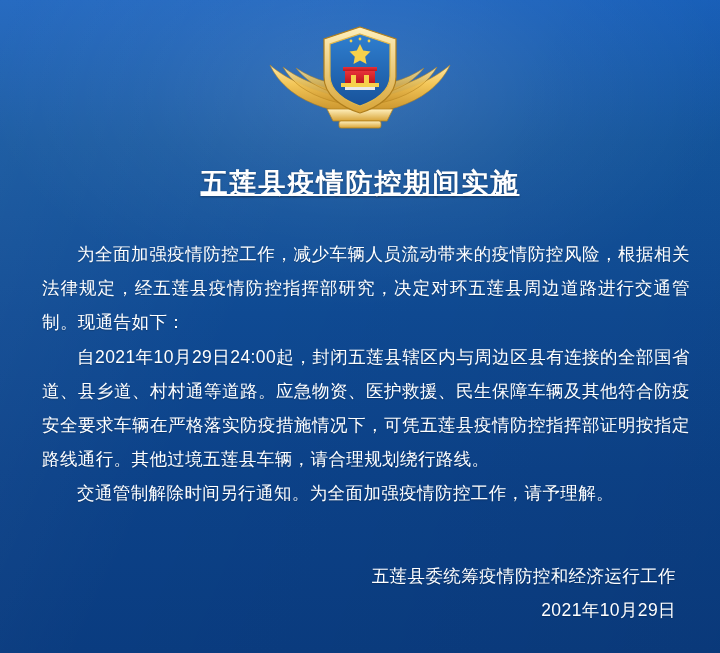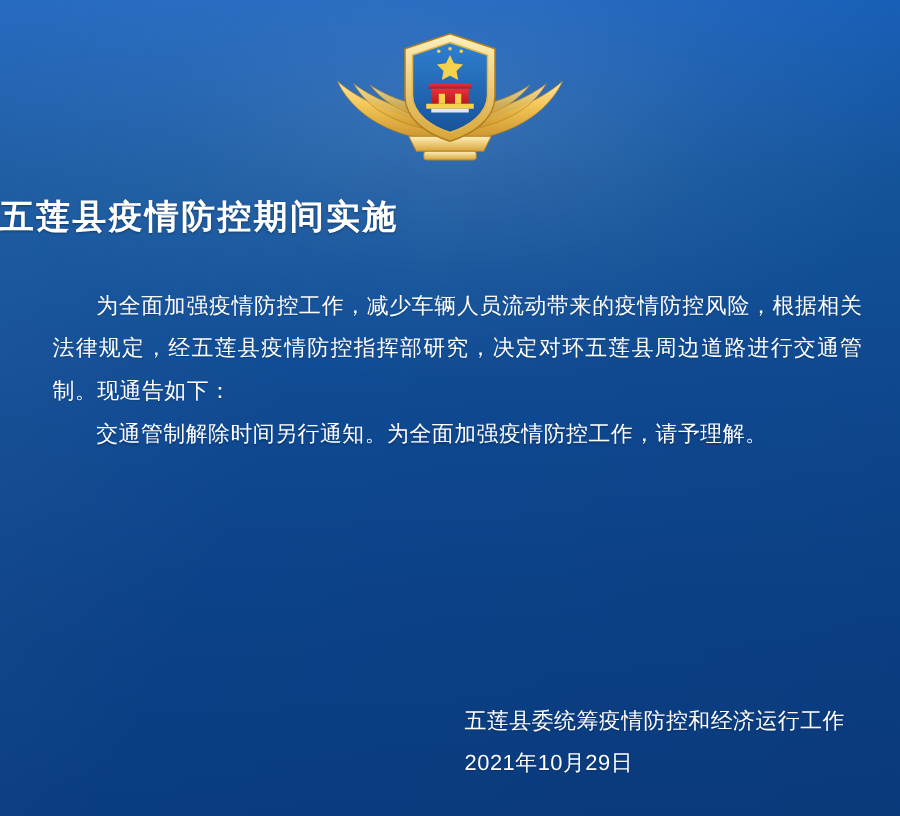--- a/index.html
+++ b/index.html
@@ -38,28 +38,29 @@
     align-items: center;
     justify-content: center;
     padding-top: 16px;
     box-sizing: border-box;
   }
   .emblem svg {
     display: block;
   }
   .title {
     position: relative;
-    text-align: left;
+    text-align: center;
     color: #ffffff;
     font-size: 27px;
     font-weight: bold;
     letter-spacing: 2px;
     line-height: 1.45;
-    margin-top: 14px;
+    margin-top: 24px;
     text-shadow: 0 1px 2px rgba(0,0,0,0.35);
+    text-decoration: underline;
   }
   .title .line {
     display: block;
   }
   .body {
     position: relative;
     margin: 34px 30px 0 42px;
     color: #ffffff;
     font-size: 17.5px;
     line-height: 1.95;
@@ -74,20 +75,21 @@
   .indent {
     text-indent: 2em;
   }
   .sign {
     position: absolute;
     right: 44px;
     bottom: 26px;
     color: #ffffff;
     font-size: 17.5px;
     line-height: 1.95;
+    text-align: right;
     letter-spacing: 0.4px;
     text-shadow: 0 1px 1px rgba(0,0,0,0.22);
   }
   .sign div {
     white-space: nowrap;
   }
 </style>
 </head>
 <body>
 
@@ -151,20 +153,21 @@
       </g>
     </svg>
   </div>
 
   <div class="title">
     <span class="line">五莲县疫情防控期间实施</span>
   </div>
 
   <div class="body">
     <p class="indent">为全面加强疫情防控工作，减少车辆人员流动带来的疫情防控风险，根据相关法律规定，经五莲县疫情防控指挥部研究，决定对环五莲县周边道路进行交通管制。现通告如下：</p>
+    <p class="indent">自2021年10月29日24:00起，封闭五莲县辖区内与周边区县有连接的全部国省道、县乡道、村村通等道路。应急物资、医护救援、民生保障车辆及其他符合防疫安全要求车辆在严格落实防疫措施情况下，可凭五莲县疫情防控指挥部证明按指定路线通行。其他过境五莲县车辆，请合理规划绕行路线。</p>
     <p class="indent">交通管制解除时间另行通知。为全面加强疫情防控工作，请予理解。</p>
   </div>
 
   <div class="sign">
     <div>五莲县委统筹疫情防控和经济运行工作</div>
     <div>2021年10月29日</div>
   </div>
 
 </div>
 

